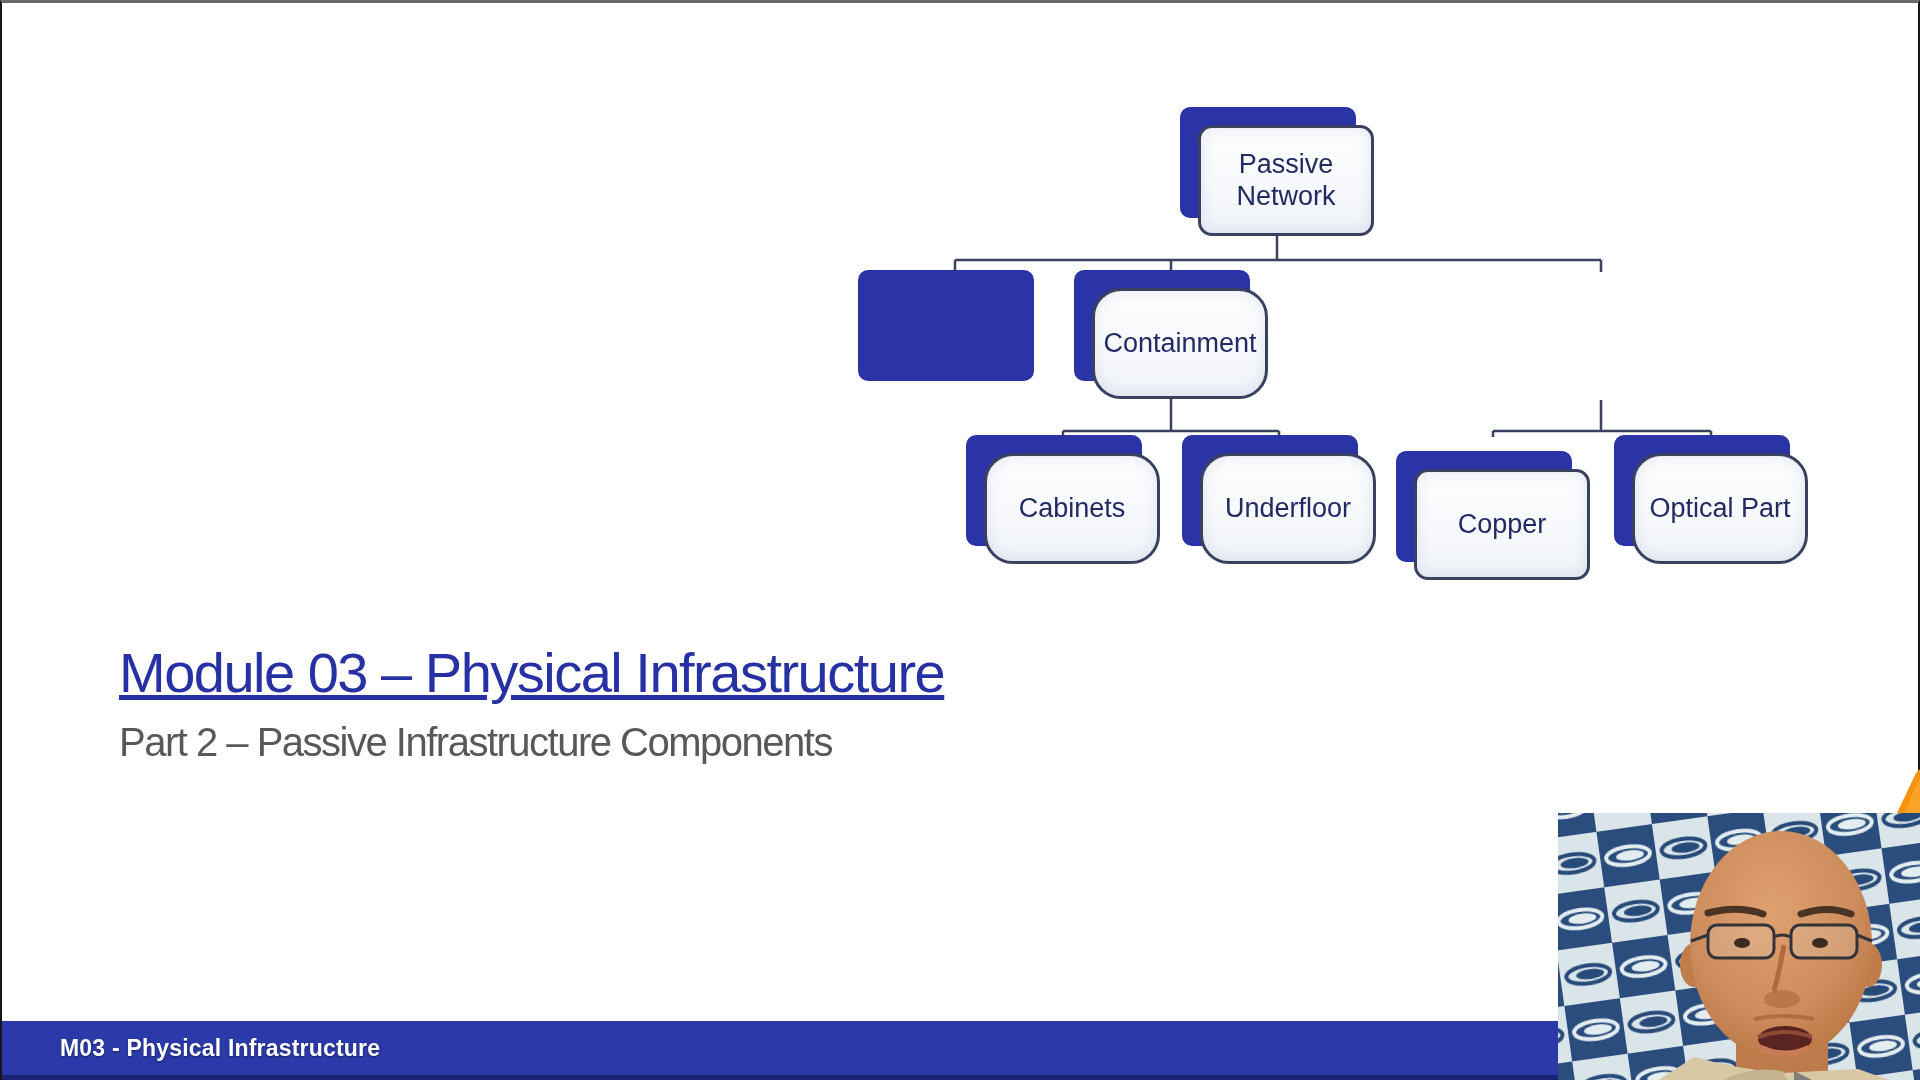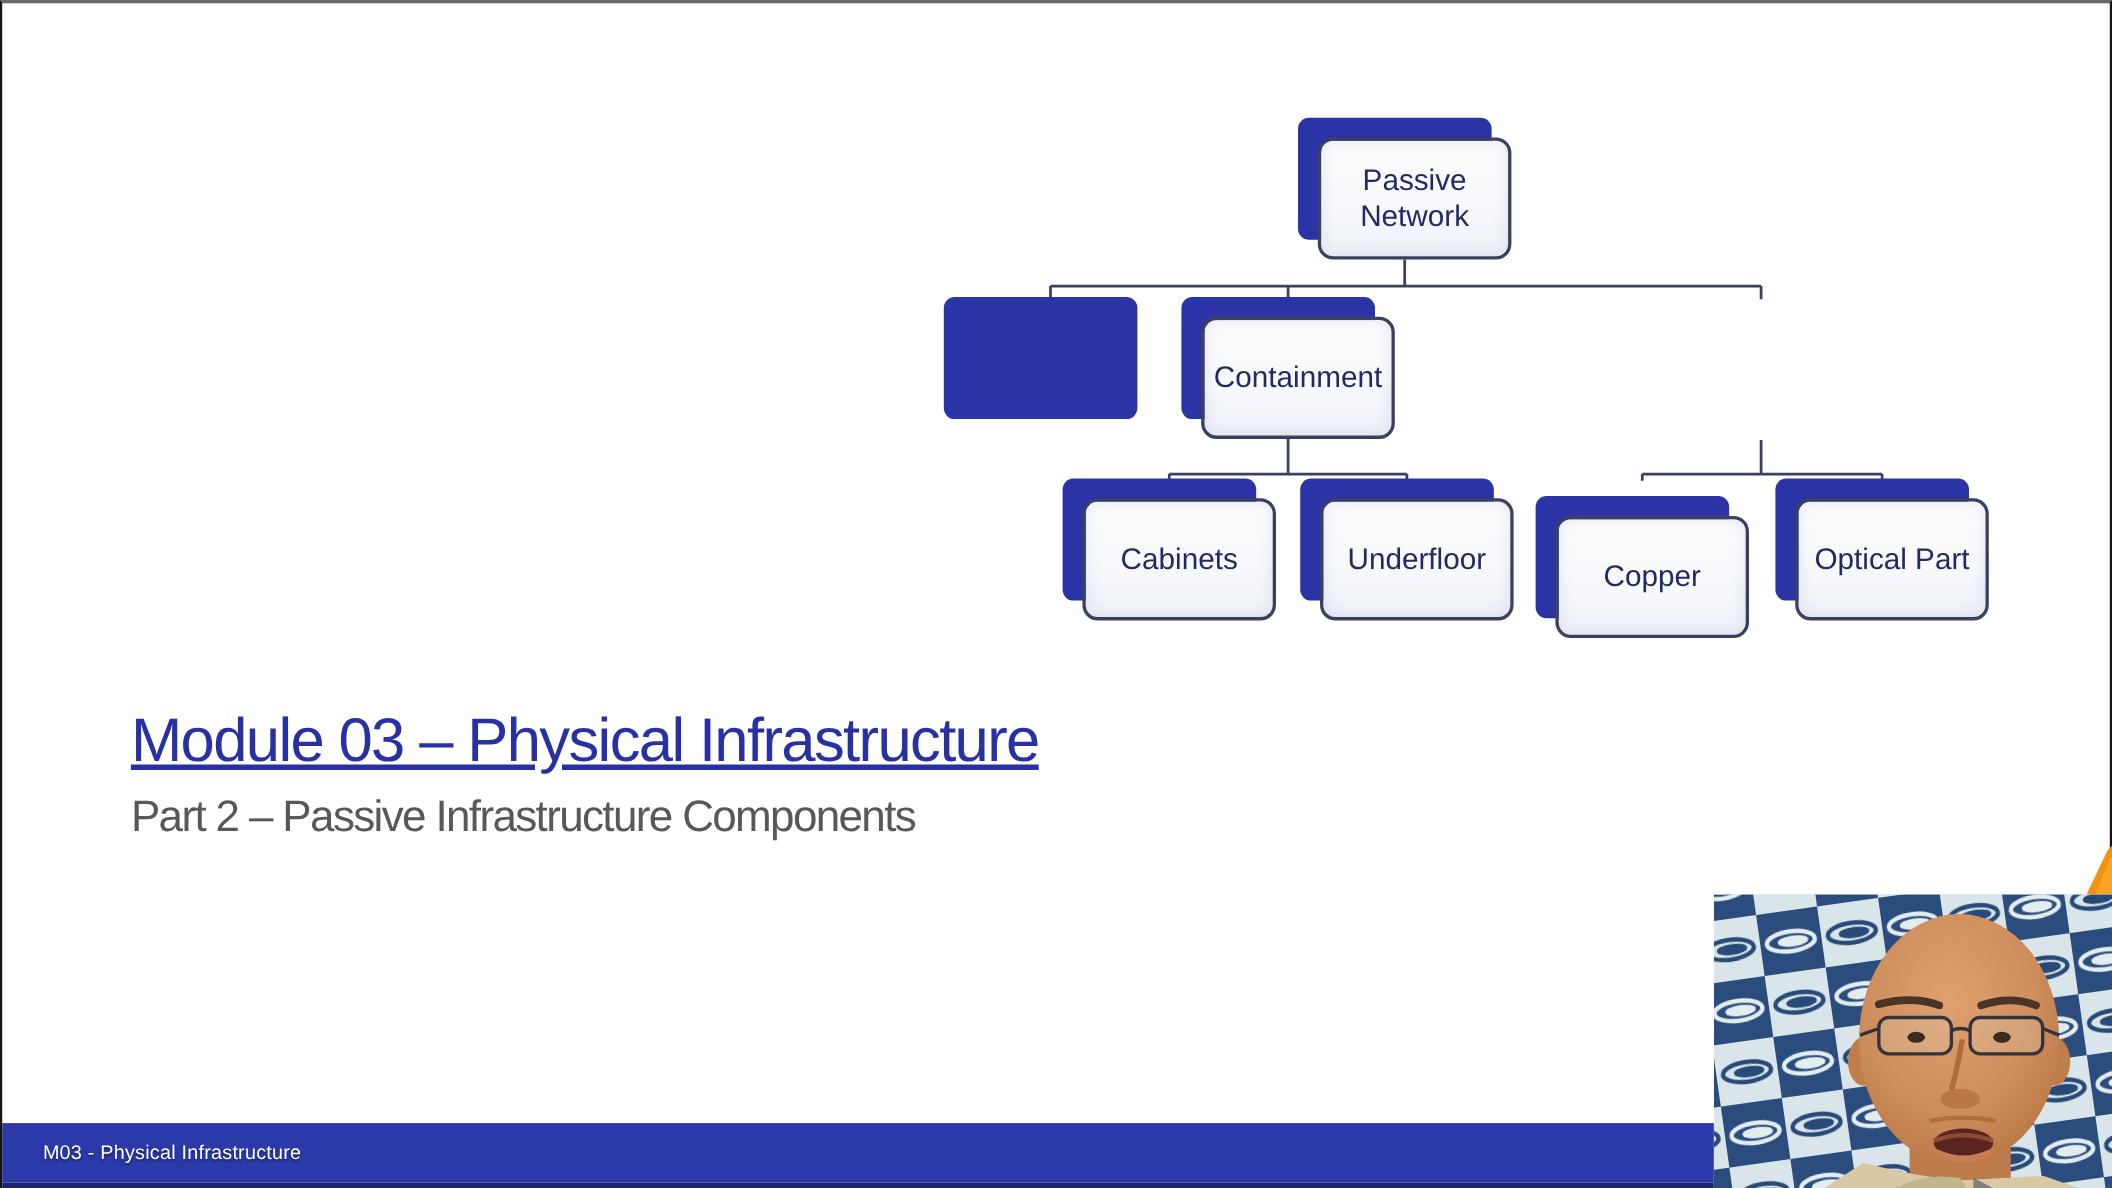--- a/index.html
+++ b/index.html
@@ -19,21 +19,21 @@
   }
   .node-face {
     position:absolute; left:18px; top:18px; width:176px; height:111px;
     background:linear-gradient(180deg,#fdfdfe 0%,#f7f9fc 55%,#eef1f7 100%);
     border:3px solid var(--box-border,#3a4160); border-radius:14px;
     box-shadow:inset 0 0 14px rgba(170,182,208,.33);
     display:flex; align-items:center; justify-content:center; text-align:center;
     font-size:27px; font-weight:500; color:var(--box-text,#212a63);
     line-height:1.18; padding:0 38px;
   }
-  .node-face.tight { padding:0 4px; }
+  .node-face.tight { padding:0 4px;border-radius:29px; }
 
   .connectors { position:absolute; left:0; top:0; width:1920px; height:620px; }
 
   
   .slide-title {
     position:absolute; left:117px; top:638px;
     font-size:56px; letter-spacing:-1.5px; color:var(--title-blue,#2731a4);
     line-height:1.15; white-space:nowrap;text-decoration:underline;
   }
   .slide-subtitle {
@@ -45,21 +45,21 @@
   
   .footer-bar {
     position:absolute; left:0; top:1018px; width:1920px; height:54px;
     background:var(--footer-bar,#2b3aa8); display:flex; align-items:center;
   }
   .footer-strip {
     position:absolute; left:0; top:1072px; width:1920px; height:8px;
     background:var(--footer-strip,#1b2373);
   }
   .footer-label {
-    margin-left:37px; color:#ffffff; font-size:18px; font-weight:normal;
+    margin-left:58px; color:#ffffff; font-size:23px; font-weight:bold;
     letter-spacing:.2px; text-shadow:0 1px 2px rgba(0,0,30,.5);
   }
 
   
   .webcam {
     position:absolute; left:1556px; top:810px; width:364px; height:270px;
     overflow:hidden; background:#d9e5e9;
   }
   .accent-orange { position:absolute; left:1892px; top:764px; width:28px; height:48px; }
 </style>

